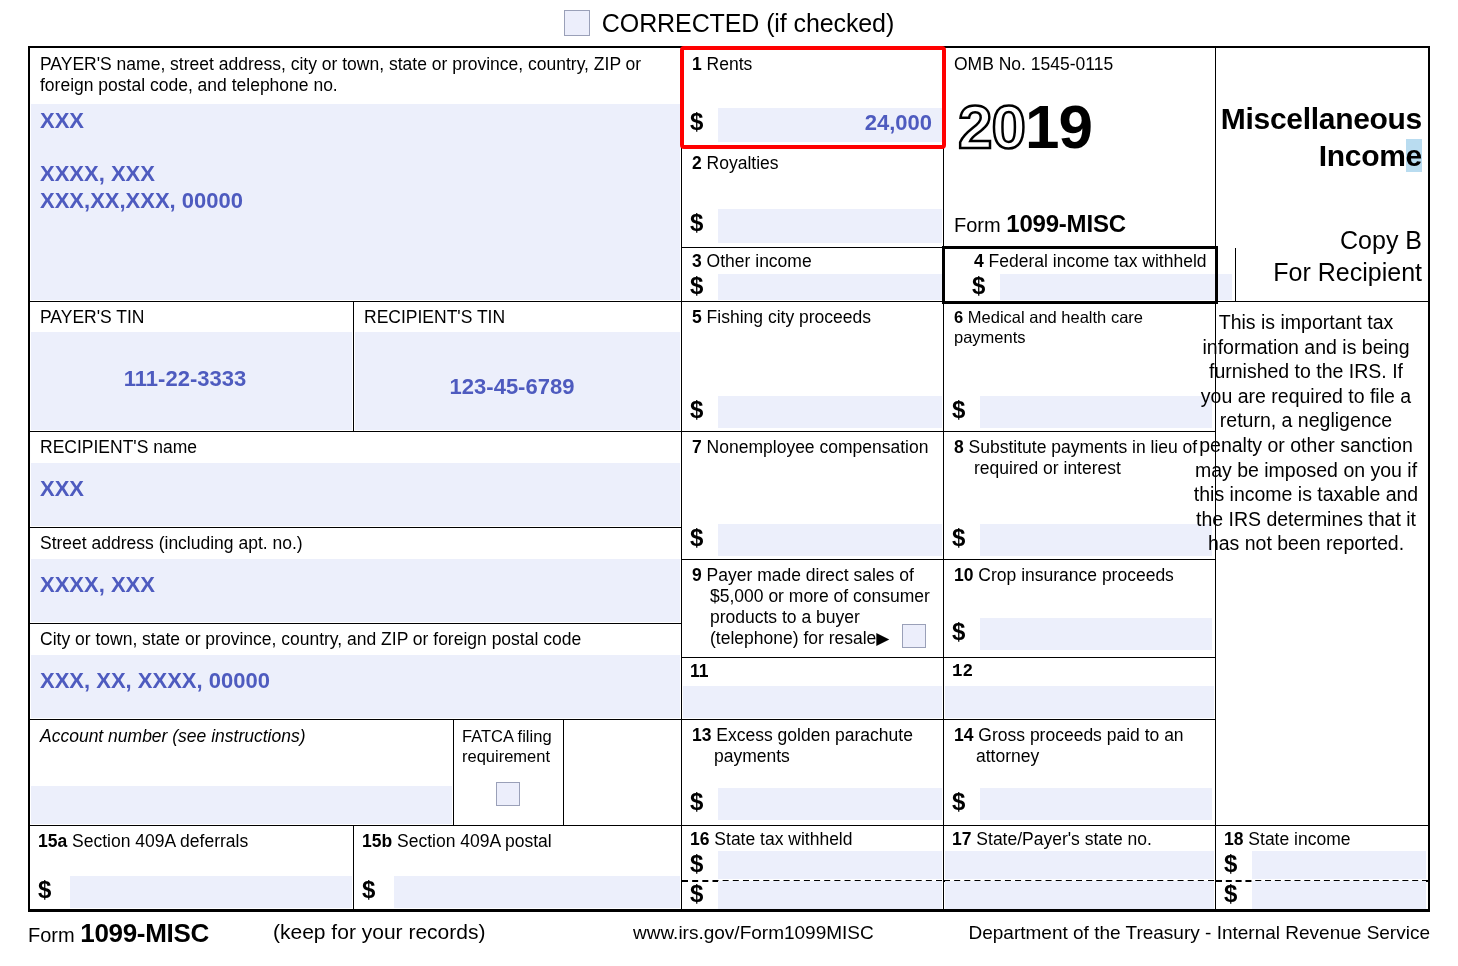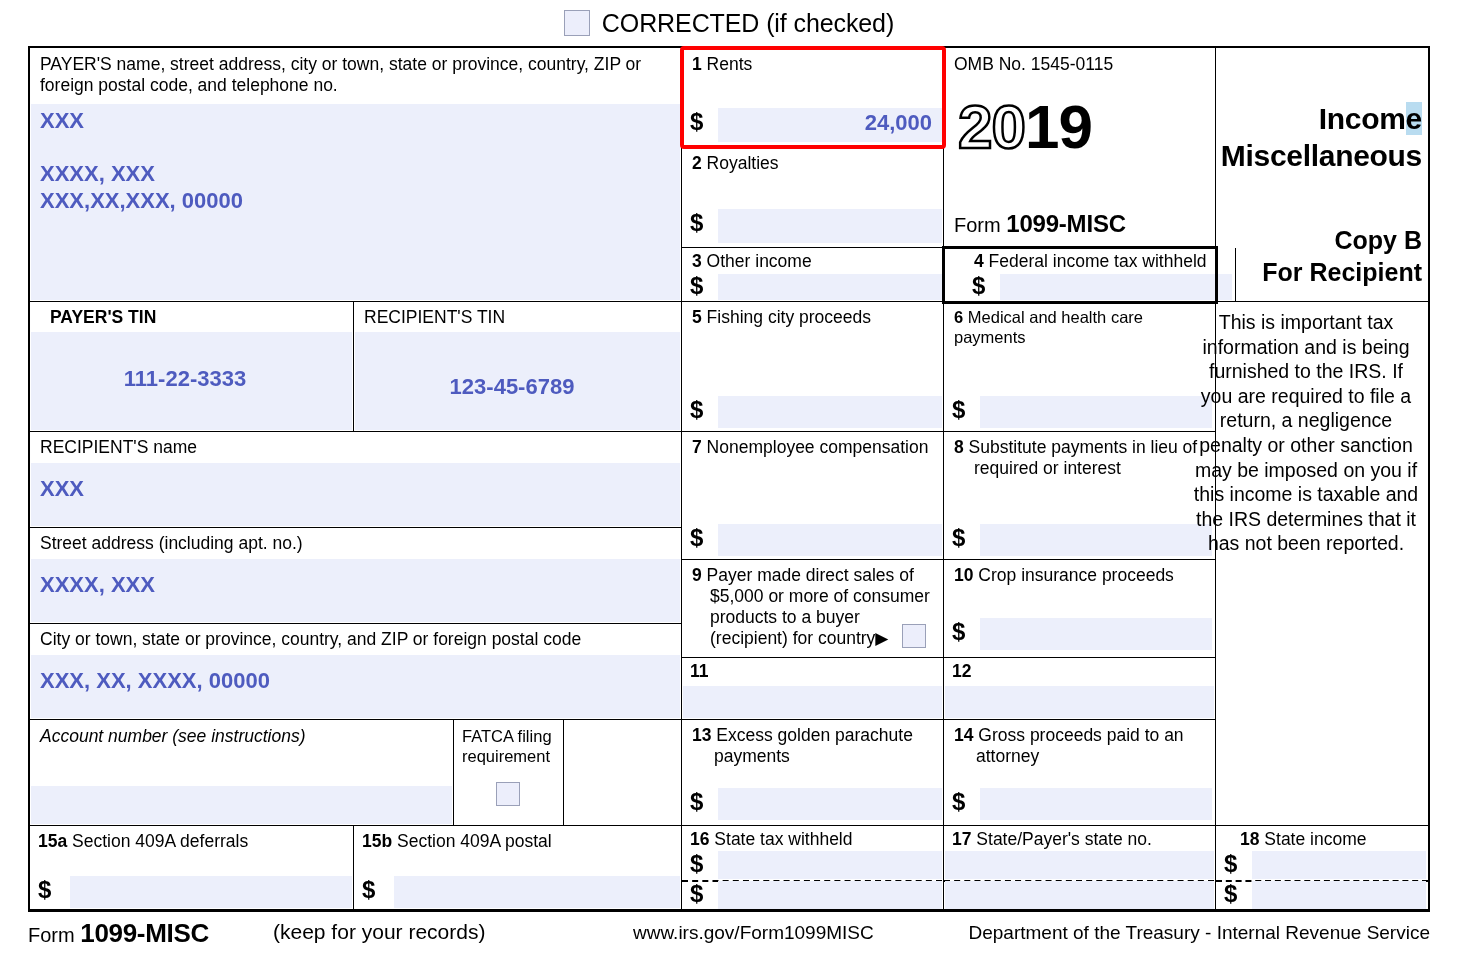--- a/index.html
+++ b/index.html
@@ -54,21 +54,21 @@
 
   
   .misc-title{
     position:absolute;right:6px;top:52px;width:330px;
     text-align:right;font-weight:bold;font-size:30px;line-height:37px;
     letter-spacing:-0.3px;
   }
   .hl{background:#b9dcf0;}
   .copyb{
     position:absolute;right:6px;top:176px;width:330px;text-align:right;
-    font-weight:bold;font-size:25px;line-height:32px;
+    font-weight:normal;font-size:25px;line-height:32px;
   }
   .notice{
     position:absolute;right:8px;top:8px;width:228px;text-align:center;
     font-size:19.5px;line-height:24.6px;
   }
 
   .yearbox{
     position:absolute;font-size:62px;font-weight:bold;letter-spacing:-1px;
     line-height:62px;
   }
@@ -124,21 +124,21 @@
 
     <div class="cell br bb" style="left:0;top:0;width:652px;height:254px;">
       <div class="lbl" style="position:absolute;left:10px;top:6px;width:630px;">PAYER'S name, street address, city or town, state or province, country, ZIP or foreign postal code, and telephone no.</div>
       <div class="field" style="left:1px;top:56px;width:649px;height:196px;"></div>
       <div class="val" style="left:10px;top:60px;">XXX</div>
       <div class="val" style="left:10px;top:113px;">XXXX, XXX</div>
       <div class="val" style="left:10px;top:140px;">XXX,XX,XXX, 00000</div>
     </div>
 
     <div class="cell br bb" style="left:0;top:254px;width:324px;height:130px;">
-      <div class="lbl" style="position:absolute;left:20px;top:5px;font-weight:bold;">PAYER'S TIN</div>
+      <div class="lbl" style="position:absolute;left:10px;top:5px;">PAYER'S TIN</div>
       <div class="field" style="left:1px;top:30px;width:321px;height:98px;"></div>
       <div class="val" style="left:0;top:64px;width:310px;text-align:center;">111-22-3333</div>
     </div>
 
     <div class="cell br bb" style="left:324px;top:254px;width:328px;height:130px;">
       <div class="lbl" style="position:absolute;left:10px;top:5px;">RECIPIENT'S TIN</div>
       <div class="field" style="left:1px;top:30px;width:325px;height:98px;"></div>
       <div class="val" style="left:0;top:72px;width:316px;text-align:center;">123-45-6789</div>
     </div>
 
@@ -242,39 +242,39 @@
       <div class="lbl" style="position:absolute;left:30px;top:26px;">required or interest</div>
       <div class="field" style="left:36px;top:92px;width:232px;height:32px;"></div>
       <div class="dollar" style="left:8px;top:94px;">$</div>
       <div class="val val-r" style="left:36px;top:94px;width:222px;"></div>
     </div>
 
     <div class="cell br bb" style="left:652px;top:512px;width:262px;height:98px;">
       <div class="lbl" style="position:absolute;left:10px;top:5px;"><span class="num">9</span> <span>Payer made direct sales of</span></div>
       <div class="lbl" style="position:absolute;left:28px;top:26px;">$5,000 or more of consumer</div>
       <div class="lbl" style="position:absolute;left:28px;top:47px;">products to a buyer</div>
-      <div class="lbl" style="position:absolute;left:28px;top:68px;"><span>(recipient) for country</span><span class="arrow">▶</span></div>
+      <div class="lbl" style="position:absolute;left:28px;top:68px;"><span>(telephone) for resale</span><span class="arrow">▶</span></div>
       <div class="chk" style="left:220px;top:64px;"></div>
     </div>
 
     <div class="cell br bb" style="left:914px;top:512px;width:272px;height:98px;">
       <div class="lbl" style="position:absolute;left:10px;top:5px;"><span class="num">10</span> <span>Crop insurance proceeds</span></div>
       <div class="field" style="left:36px;top:58px;width:232px;height:32px;"></div>
       <div class="dollar" style="left:8px;top:60px;">$</div>
       <div class="val val-r" style="left:36px;top:60px;width:222px;"></div>
     </div>
 
     <div class="cell br bb" style="left:652px;top:610px;width:262px;height:62px;">
       <div class="lbl num" style="position:absolute;left:8px;top:3px;">11</div>
       <div class="field" style="left:1px;top:28px;width:259px;height:32px;"></div>
       <div class="val" style="left:10px;top:30px;"></div>
     </div>
 
     <div class="cell br bb" style="left:914px;top:610px;width:272px;height:62px;">
-      <div class="lbl num" style="position:absolute;left:8px;top:3px;">12</div>
+      <div class="lbl num" style="position:absolute;left:8px;top:3px;font-family:Liberation Mono, monospace;">12</div>
       <div class="field" style="left:1px;top:28px;width:269px;height:32px;"></div>
       <div class="val" style="left:10px;top:30px;"></div>
     </div>
 
     <div class="cell br bb" style="left:652px;top:672px;width:262px;height:106px;">
       <div class="lbl" style="position:absolute;left:10px;top:5px;"><span class="num">13</span> <span>Excess golden parachute</span></div>
       <div class="lbl" style="position:absolute;left:32px;top:26px;">payments</div>
       <div class="field" style="left:36px;top:68px;width:224px;height:32px;"></div>
       <div class="dollar" style="left:8px;top:70px;">$</div>
       <div class="val val-r" style="left:36px;top:70px;width:214px;"></div>
@@ -302,21 +302,21 @@
     <div class="cell br bb" style="left:914px;top:778px;width:272px;height:84px;">
       <div class="lbl" style="position:absolute;left:8px;top:3px;"><span class="num">17</span> <span>State/Payer's state no.</span></div>
       <div class="field" style="left:1px;top:25px;width:269px;height:28px;"></div>
       <div class="val" style="left:10px;top:27px;font-size:20px;"></div>
       <div class="dashed" style="left:0;top:54px;width:270px;"></div>
       <div class="field" style="left:1px;top:55px;width:269px;height:28px;"></div>
       <div class="val" style="left:10px;top:57px;font-size:20px;"></div>
     </div>
 
     <div class="cell bb" style="left:1186px;top:778px;width:212px;height:84px;">
-      <div class="lbl" style="position:absolute;left:8px;top:3px;margin-left:16px;"><span class="num">18</span> <span>State income</span></div>
+      <div class="lbl" style="position:absolute;left:8px;top:3px;"><span class="num">18</span> <span>State income</span></div>
       <div class="field" style="left:36px;top:25px;width:174px;height:28px;"></div>
       <div class="dollar" style="left:8px;top:26px;">$</div>
       <div class="val val-r" style="left:36px;top:27px;width:164px;font-size:20px;"></div>
       <div class="dashed" style="left:0;top:54px;width:212px;"></div>
       <div class="field" style="left:36px;top:55px;width:174px;height:28px;"></div>
       <div class="dollar" style="left:8px;top:56px;">$</div>
       <div class="val val-r" style="left:36px;top:57px;width:164px;font-size:20px;"></div>
     </div>
 
     <div class="cell br bb" style="left:914px;top:0;width:272px;height:200px;">
@@ -325,22 +325,22 @@
         <span class="yr-out">20</span><span class="yr-in">19</span>
       </div>
       <div class="formline" style="left:10px;top:162px;">
         <span>Form</span>
         <b>1099-MISC</b>
       </div>
     </div>
 
     <div class="cell bb" style="left:1186px;top:0;width:212px;height:254px;">
       <div class="misc-title">
+        <div>Miscellaneous</div>
         <div><span>Incom</span><span class="hl">e</span></div>
-        <div>Miscellaneous</div>
       </div>
       <div class="copyb">
         <div>Copy B</div>
         <div>For Recipient</div>
       </div>
     </div>
 
     <div class="cell bb" style="left:1186px;top:254px;width:212px;height:524px;">
       <div class="notice">This is important tax information and is being furnished to the IRS. If you are required to file a return, a negligence penalty or other sanction may be imposed on you if this income is taxable and the IRS determines that it has not been reported.</div>
     </div>

